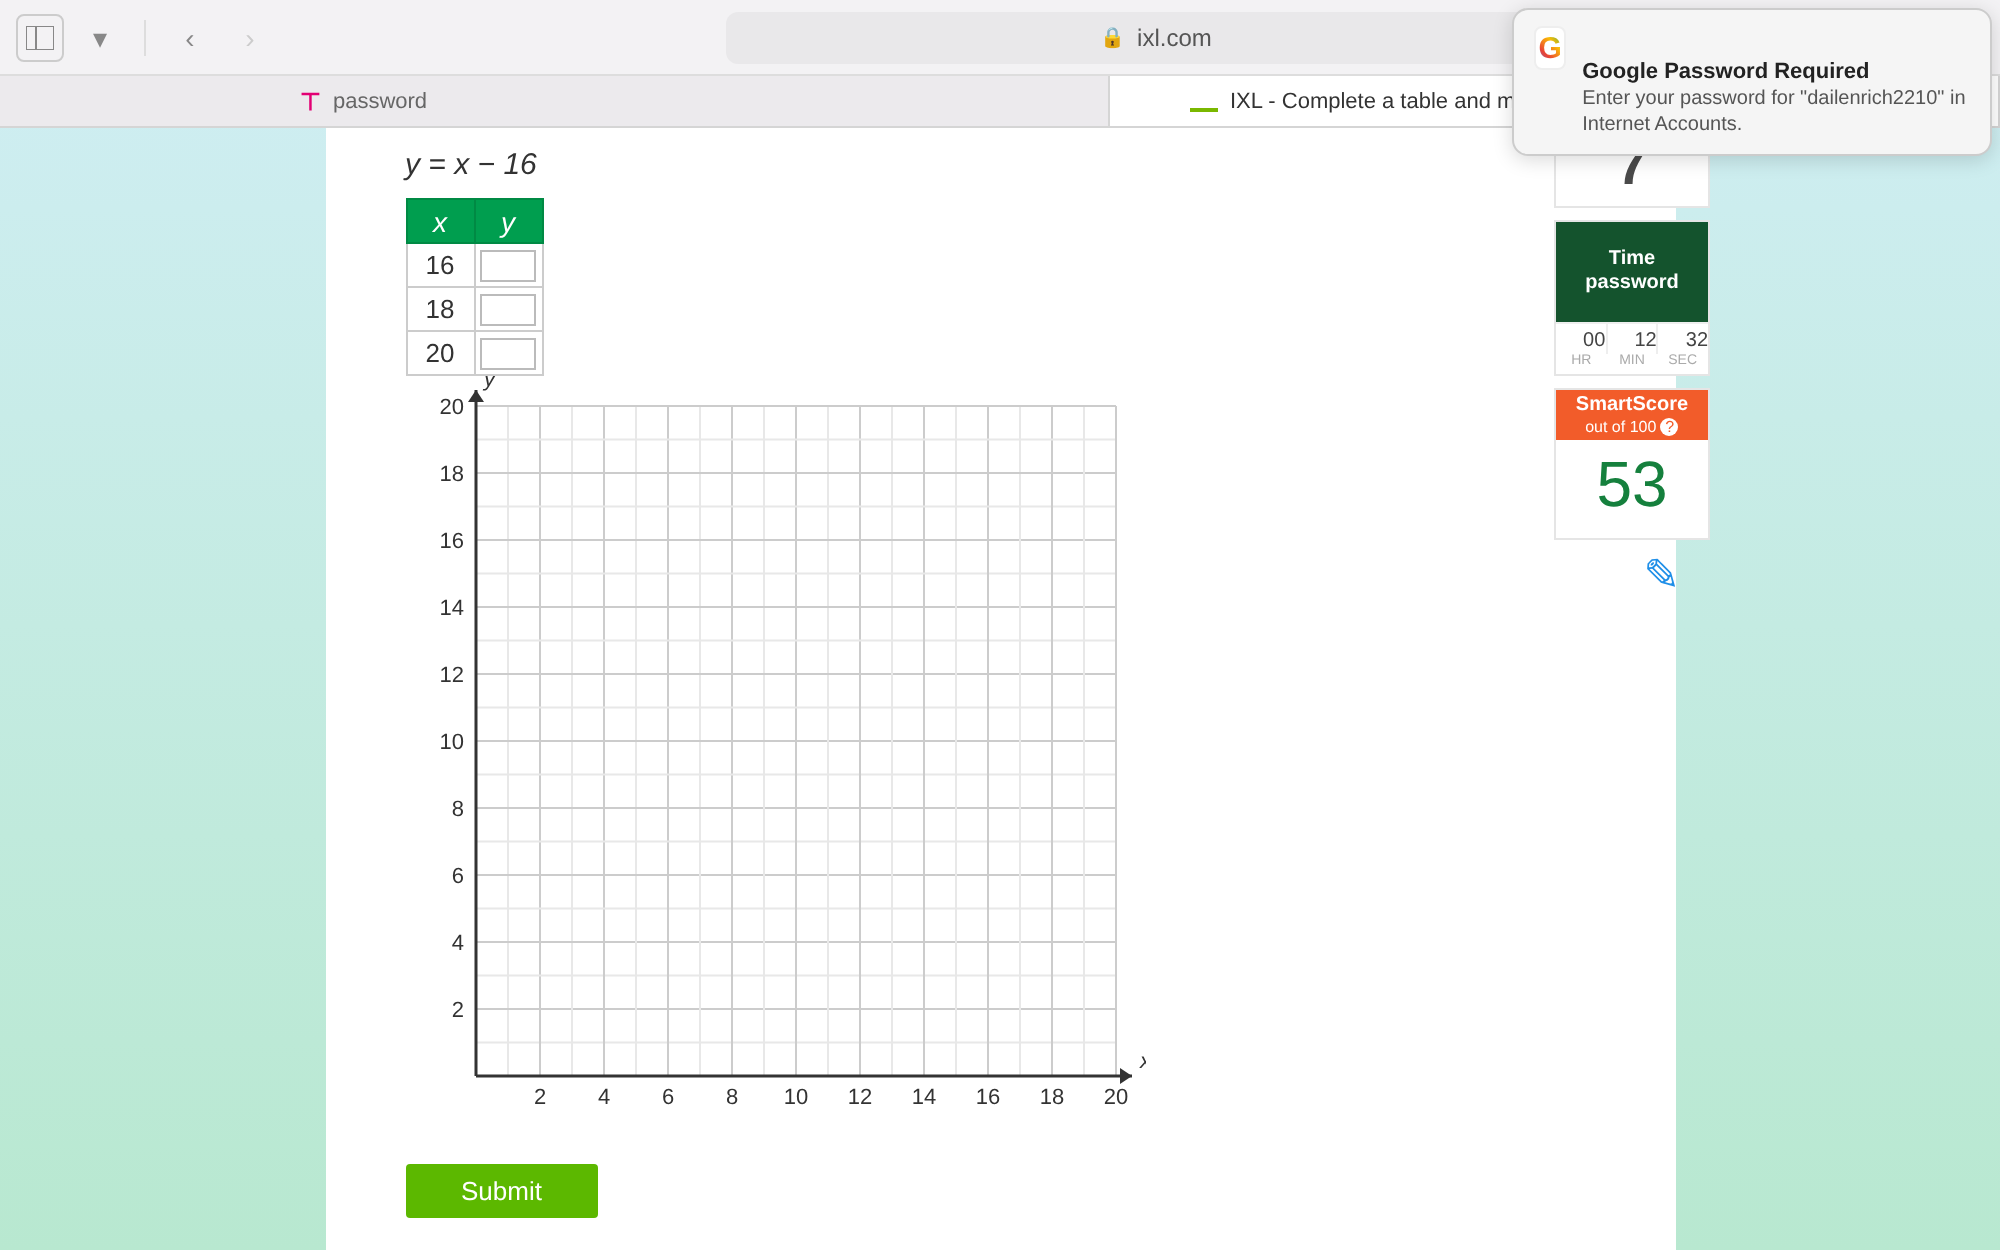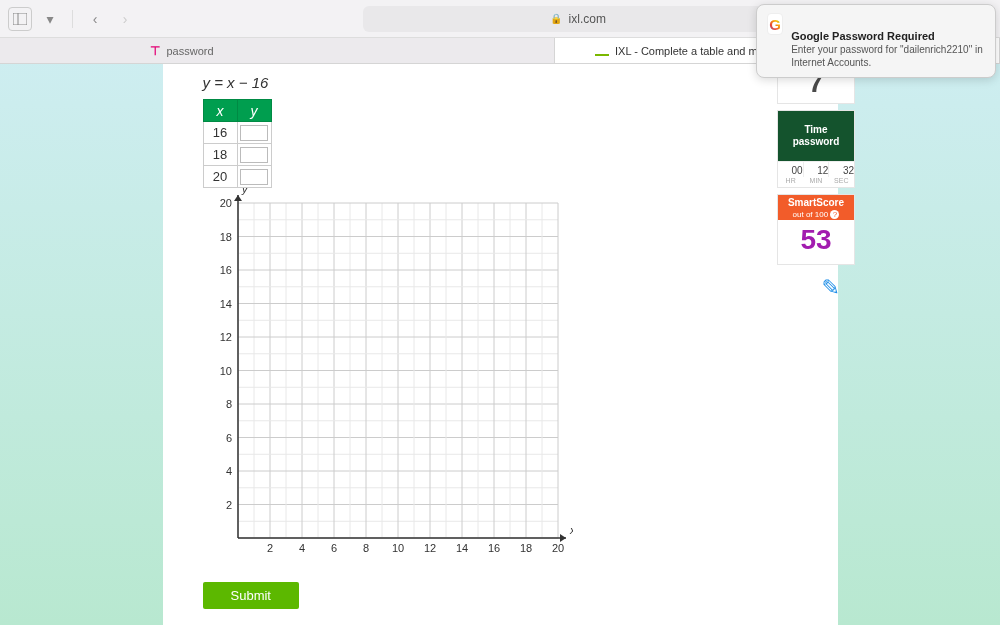--- a/index.html
+++ b/index.html
@@ -186,23 +186,23 @@
   .time-lbl span { flex:1; font-size: 7px; color: #aaa; padding-bottom: 3px; }
   .ss-hdr {
     background: #f25c2a;
     color: #fff;
     font-size: 10px;
     font-weight: bold;
     padding: 2px 0 1px 0;
   }
   .ss-sub { font-size: 8px; font-weight: normal; }
   .ss-val {
-    font-size: 28px;
-    font-weight: bold;
-    color: #a21caf;
+    font-size: 32px;
+    font-weight: normal;
+    color: #15803d;
     padding: 4px 0 8px 0;
   }
   .pencil {
     position: absolute;
     top: 275px;
     right: 160px;
     color: #1f8fe8;
     font-size: 22px;
     transform: rotate(0deg);
   }

